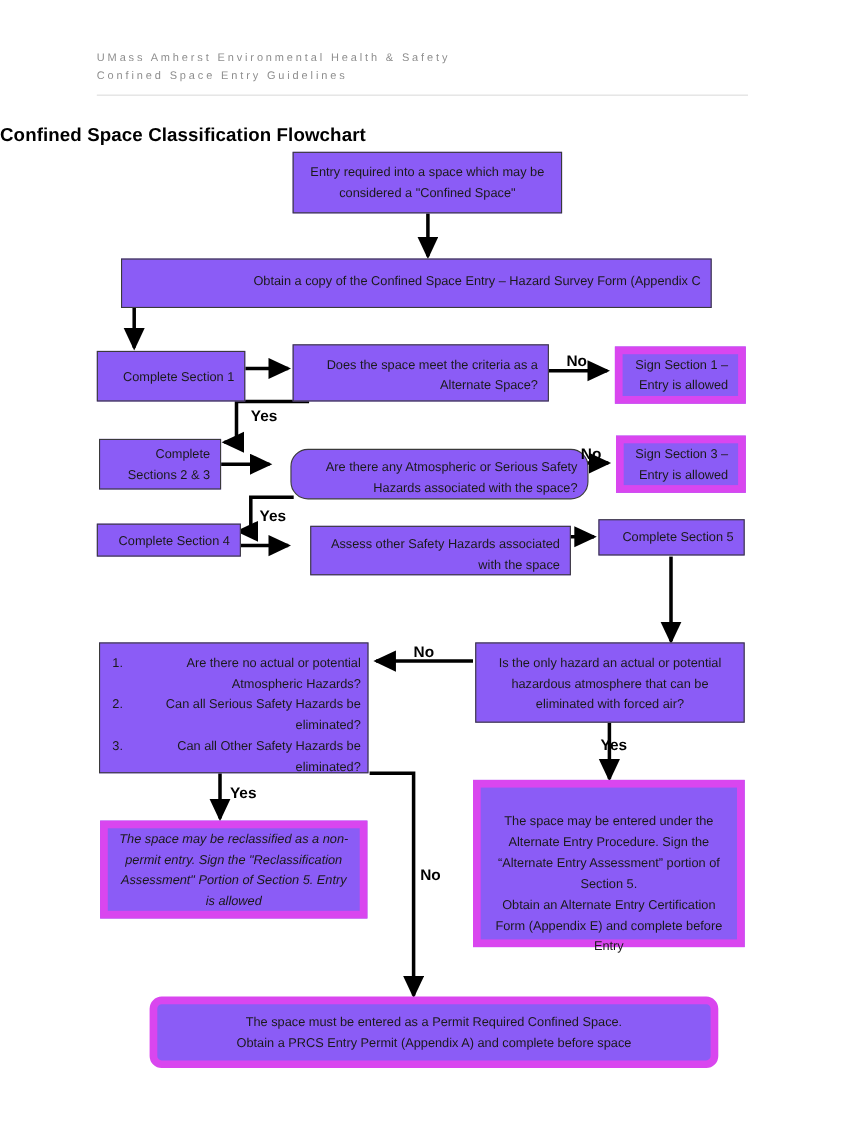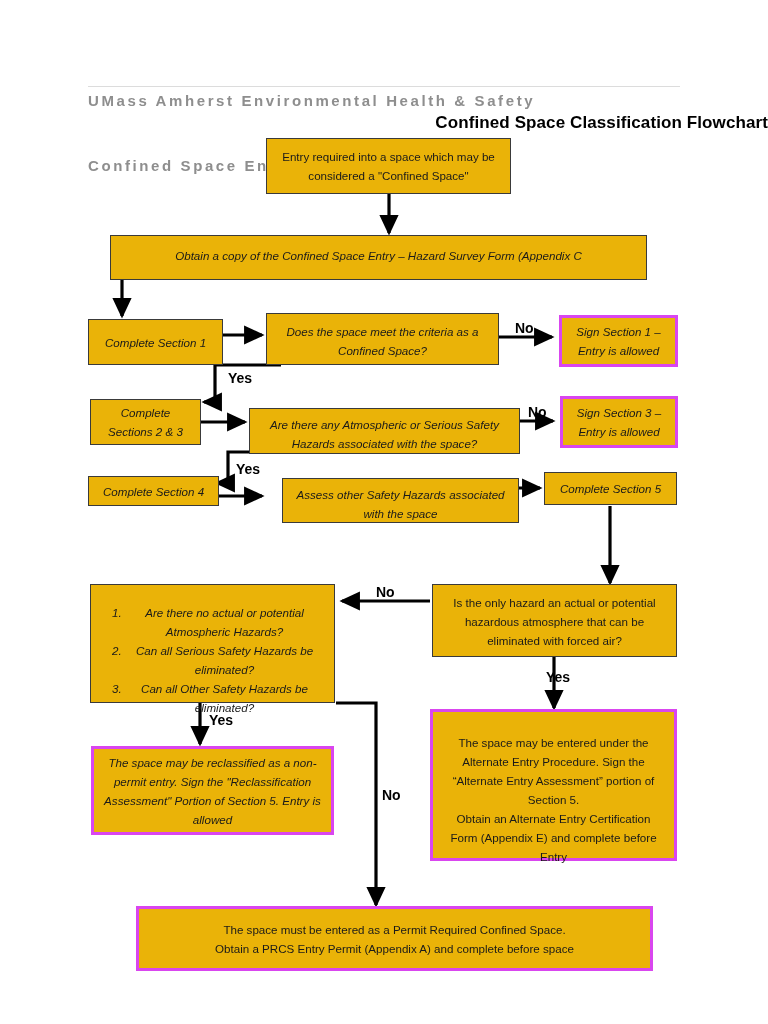--- a/index.html
+++ b/index.html
@@ -17,94 +17,93 @@
   }
 
   
   .doc-header {
     position: absolute;
     left: 88px;
     top: 44px;
     width: 592px;
   }
   .doc-header .hline {
-    font-size: 15px;
+    font-size: 10px;
     letter-spacing: 2.6px;
     color: #8e8e8e;
     line-height: 17px;
     white-space: nowrap;
-    font-weight: 700;
-    margin-top: 48px;
+    font-weight: 400;
   }
   .header-rule {
     position: absolute;
     left: 88px;
     top: 86px;
     width: 592px;
     height: 1px;
     background: #dcdcdc;
   }
 
   
   .chart-title {
     position: absolute;
     left: 0;
     top: 113px;
     width: 768px;
-    text-align: right;
+    text-align: left;
     font-size: 17px;
     font-weight: bold;
     color: #000;
     letter-spacing: 0.1px;
   }
 
   
   .connectors {
     position: absolute;
     left: 0;
     top: 0;
     width: 768px;
     height: 1024px;
     pointer-events: none;
   }
 
   
   .node {
     position: absolute;
     box-sizing: border-box;
-    background: #eab308;
+    background: #8b5cf6;
     border: 1px solid #3a3a3a;
     font-size: 11.6px;
     line-height: 19px;
     color: #1a1a1a;
     padding: 6px 9px;
   }
   .node.thick {
-    border: 3px solid #d946ef;
+    border: 7px solid #d946ef;
   }
   .node.center { text-align: center; }
   .node.right  { text-align: center; }
-  .node.left   { text-align: center; font-style: italic; }
+  .node.left   { text-align: right; }
   .node.vcenter {
     display: flex;
     flex-direction: column;
     justify-content: center;
   }
   .node.vtop {
     display: block;
   }
   .node p {
     margin: 0;
   }
   .node p + p.gap {
   }
 
   
   .node ol {
-    margin: 10px;
+    margin: 0;
     padding: 0 0 0 24px;
     list-style-position: outside;
   }
   .node ol li {
     margin: 0 0 0 0;
     padding-left: 6px;
     line-height: 19px;
   }
 
   
@@ -175,32 +174,32 @@
 
 <div class="node left vtop" style="left:110px; top:235px; width:537px; height:45px; padding-top:10px;">
   <p>Obtain a copy of the Confined Space Entry – Hazard Survey Form (Appendix C</p>
 </div>
 
 <div class="node left vcenter" style="left:88px; top:319px; width:135px; height:46px;">
   <p>Complete Section 1</p>
 </div>
 
 <div class="node left vtop" style="left:266px; top:313px; width:233px; height:52px; padding-top:8px;">
-  <p>Does the space meet the criteria as a Confined Space?</p>
+  <p>Does the space meet the criteria as a Alternate Space?</p>
 </div>
 
 <div class="node thick left vcenter" style="left:559px; top:315px; width:119px; height:52px;">
   <p>Sign Section 1 – Entry is allowed</p>
 </div>
 
 <div class="node left vcenter" style="left:90px; top:399px; width:111px; height:46px;">
   <p>Complete Sections 2 &amp; 3</p>
 </div>
 
-<div class="node left vtop" style="left:249px; top:408px; width:271px; height:46px; padding-top:6px;">
+<div class="node left vtop" style="left:264px; top:408px; width:271px; height:46px; padding-top:6px;border-radius:16px;">
   <p>Are there any Atmospheric or Serious Safety Hazards associated with the space?</p>
 </div>
 
 <div class="node thick left vcenter" style="left:560px; top:396px; width:118px; height:52px;">
   <p>Sign Section 3 – Entry is allowed</p>
 </div>
 
 <div class="node left vcenter" style="left:88px; top:476px; width:131px; height:30px;">
   <p>Complete Section 4</p>
 </div>
@@ -227,21 +226,21 @@
 
 <div class="node thick center vcenter" style="left:91px; top:746px; width:243px; height:89px;font-style:italic;">
   <p>The space may be reclassified as a non-permit entry. Sign the "Reclassification Assessment" Portion of Section 5. Entry is allowed</p>
 </div>
 
 <div class="node thick center vtop" style="left:430px; top:709px; width:247px; height:152px; padding-top:21px;">
   <p>The space may be entered under the Alternate Entry Procedure. Sign the “Alternate Entry Assessment” portion of Section 5.</p>
   <p class="gap">Obtain an Alternate Entry Certification Form (Appendix E) and complete before Entry</p>
 </div>
 
-<div class="node thick center vcenter" style="left:136px; top:906px; width:517px; height:65px;">
+<div class="node thick center vcenter" style="left:136px; top:906px; width:517px; height:65px;border-radius:11px;">
   <p>The space must be entered as a Permit Required Confined Space.</p>
   <p class="gap">Obtain a PRCS Entry Permit (Appendix A) and complete before space</p>
 </div>
 
 <div class="edge-label" style="left:515px; top:322px;">No</div>
 <div class="edge-label" style="left:228px; top:372px;">Yes</div>
 <div class="edge-label" style="left:528px; top:406px;">No</div>
 <div class="edge-label" style="left:236px; top:463px;">Yes</div>
 <div class="edge-label" style="left:376px; top:586px;">No</div>
 <div class="edge-label" style="left:546px; top:671px;">Yes</div>

